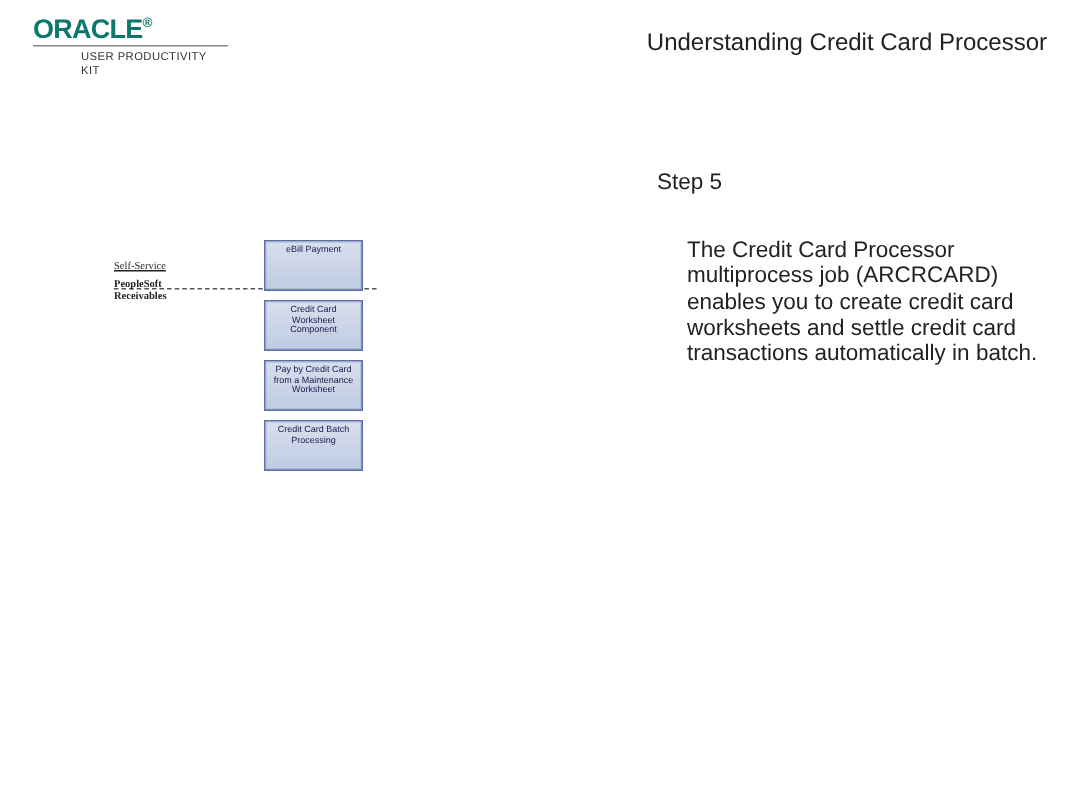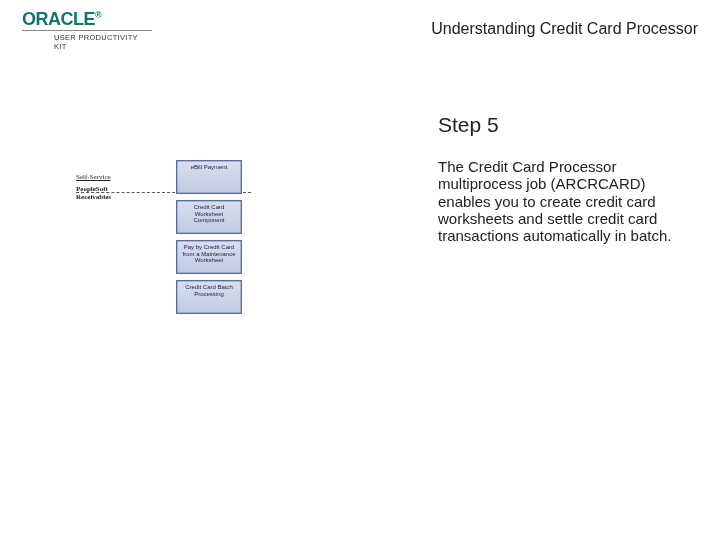--- a/index.html
+++ b/index.html
@@ -49,27 +49,27 @@
     position: absolute;
     top: 20px;
     right: 22px;
     font-size: 16px;
     color: #222;
   }
   .step-label {
     position: absolute;
     top: 113px;
     left: 438px;
-    font-size: 21px;
+    font-size: 15px;
     color: #222;
   }
   .step-body {
     position: absolute;
     top: 158px;
-    left: 438px;
+    left: 458px;
     width: 262px;
     font-size: 15px;
     line-height: 1.15;
     color: #222;
   }
 
   
   .diagram {
     position: absolute;
     top: 160px;

